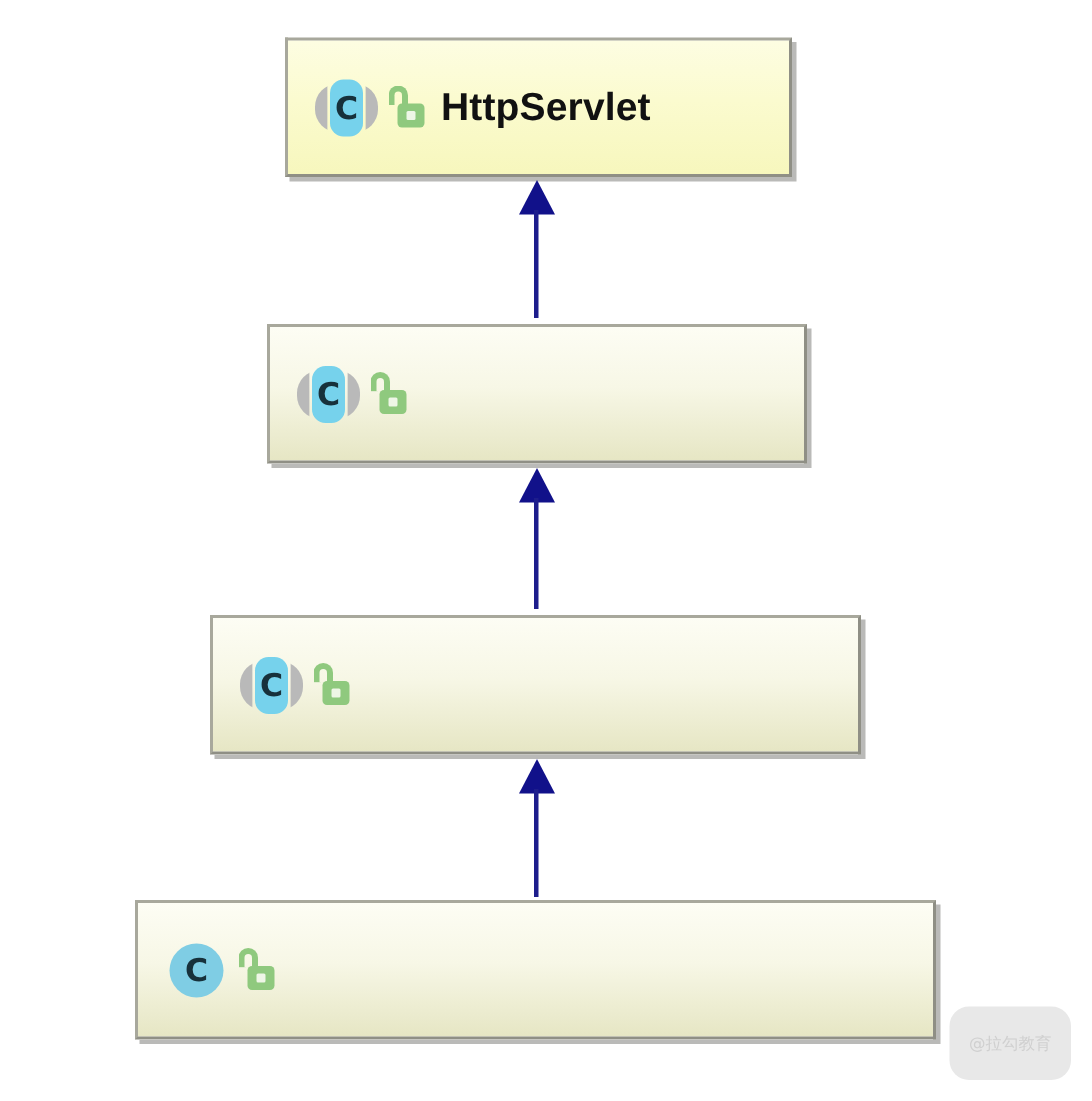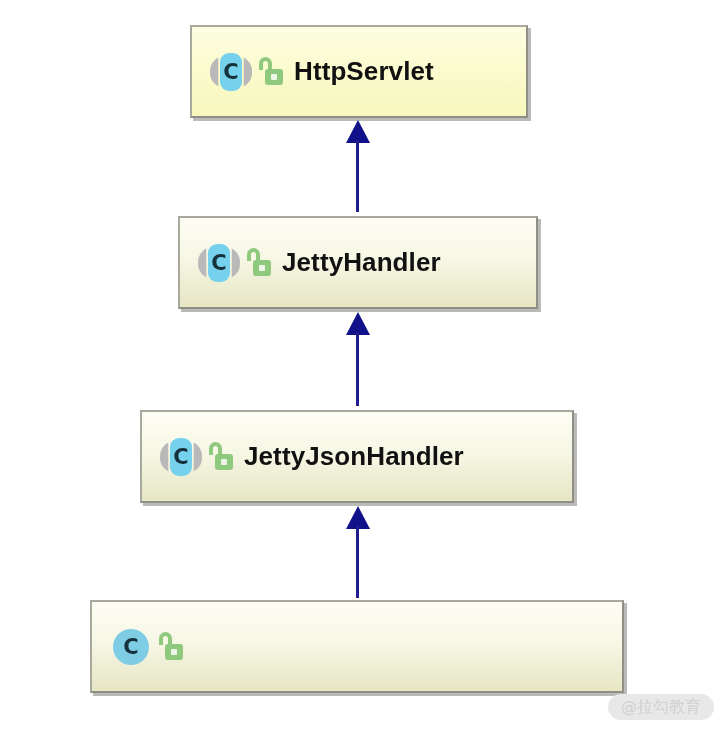--- a/index.html
+++ b/index.html
@@ -165,25 +165,25 @@
     border-left: 12px solid transparent;
     border-right: 12px solid transparent;
     border-bottom: 23px solid #11118a;
   }
 
   
   #watermark {
     position: absolute;
     right: 14px;
     bottom: 14px;
-    padding: 5px 13px;
+    padding: 19px 13px;
     border-radius: 13px;
     background: #e8e8e8;
     color: #d0d0d0;
-    font-size: 16px;
+    font-size: 11px;
     line-height: 1;
     font-family: "DejaVu Sans", sans-serif;
     user-select: none;
   }
 </style>
 </head>
 <body>
 
 <div id="diagram">
 
@@ -212,41 +212,39 @@
       <span class="arc-l"></span>
       <span class="arc-r"></span>
       <span class="capsule"></span>
       <span class="cletter">C</span>
     </span>
     <span class="icon-lock">
       <span class="shackle"></span>
       <span class="body"></span>
       <span class="keyhole"></span>
     </span>
-    <span class="class-name">JettyHandler</span>
   </div>
 
   <div class="arrow" style="left:345px; top:312px; height:94px;">
     <span class="head"></span>
     <span class="stem"></span>
   </div>
 
   <div class="class-node node-cream" style="left:140px; top:410px; width:434px; height:93px;">
     <span class="icon-class">
       <span class="arc-l"></span>
       <span class="arc-r"></span>
       <span class="capsule"></span>
       <span class="cletter">C</span>
     </span>
     <span class="icon-lock">
       <span class="shackle"></span>
       <span class="body"></span>
       <span class="keyhole"></span>
     </span>
-    <span class="class-name">JettyJsonHandler</span>
   </div>
 
   <div class="arrow" style="left:345px; top:506px; height:92px;">
     <span class="head"></span>
     <span class="stem"></span>
   </div>
 
   <div class="class-node node-cream" style="left:90px; top:600px; width:534px; height:93px;">
     <span class="icon-class focus">
 

